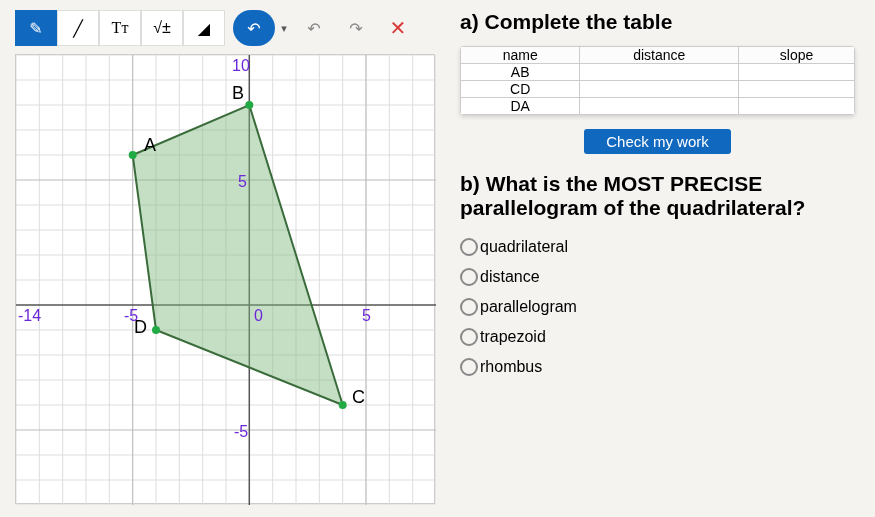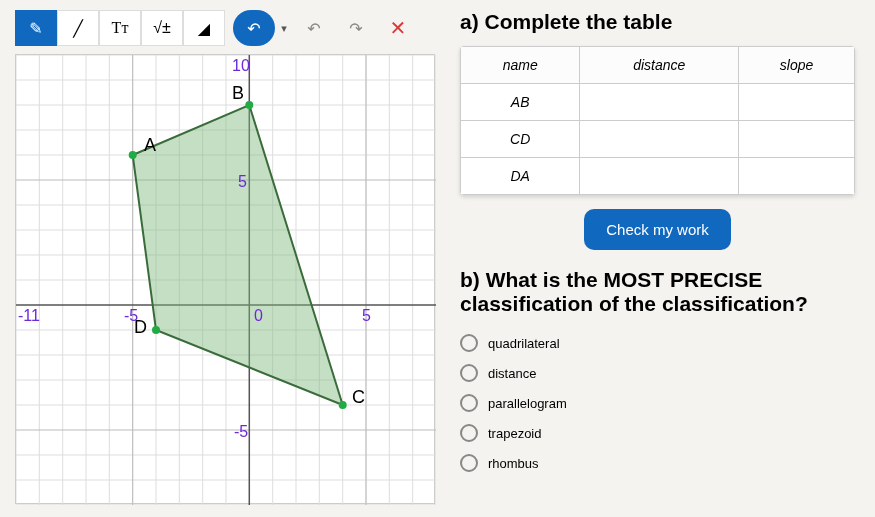--- a/index.html
+++ b/index.html
@@ -63,44 +63,43 @@
     width: 100%;
     border-collapse: collapse;
     background: #fff;
     margin-bottom: 14px;
     box-shadow: 0 2px 4px rgba(0,0,0,0.15);
     border-radius: 4px;
     overflow: hidden;
   }
   table.data-table th, table.data-table td {
     border: 1px solid #ccc;
-    padding: 10px 8px;
+    padding: 0 8px;
     text-align: center;
     font-size: 14px;
-    font-style: italic;
   }
   table.data-table th { font-weight: 400; background: #fcfcfc; }
   .check-btn {
     background: #1168bf;
     color: #fff;
     border: none;
-    padding: 12px 22px;
+    padding: 4px 22px;
     font-size: 15px;
-    border-radius: 10px;
+    border-radius: 3px;
     cursor: pointer;
     display: block;
     margin: 0 auto 18px auto;
   }
   .radio-list { margin-top: 10px; }
   .radio-item {
     display: flex;
     align-items: center;
-    gap: 10px;
+    gap: 2px;
     padding: 6px 0;
-    font-size: 13px;
+    font-size: 16px;
     cursor: pointer;
   }
   .radio-circle {
     width: 18px;
     height: 18px;
     border: 2px solid #888;
     border-radius: 50%;
     flex-shrink: 0;
   }
   .point-label {
@@ -181,21 +180,21 @@
       <polygon points="116.7,100 233.3,50 326.7,350 140,275" fill="#7fb77e" fill-opacity="0.45" stroke="#3a6b3a" stroke-width="2"></polygon>
       <circle cx="116.7" cy="100" r="4" fill="#2a4"></circle>
       <circle cx="233.3" cy="50" r="4" fill="#2a4"></circle>
       <circle cx="326.7" cy="350" r="4" fill="#2a4"></circle>
       <circle cx="140" cy="275" r="4" fill="#2a4"></circle>
     </svg>
     <div class="point-label" style="left:128px;top:80px">A</div>
     <div class="point-label" style="left:216px;top:28px">B</div>
     <div class="point-label" style="left:336px;top:332px">C</div>
     <div class="point-label" style="left:118px;top:262px">D</div>
-    <div class="axis-label" style="left:2px;top:252px">-11</div>
+    <div class="axis-label" style="left:2px;top:252px">-14</div>
     <div class="axis-label" style="left:108px;top:252px">-5</div>
     <div class="axis-label" style="left:238px;top:252px">0</div>
     <div class="axis-label" style="left:346px;top:252px">5</div>
     <div class="axis-label" style="left:218px;top:368px">-5</div>
     <div class="axis-label" style="left:222px;top:118px">5</div>
     <div class="axis-label" style="left:216px;top:2px">10</div>
   </div>
 </div>
 
 <div class="right-panel">
@@ -221,21 +220,21 @@
       </tr>
       <tr>
         <td>DA</td>
         <td></td>
         <td></td>
       </tr>
     </tbody>
   </table>
   <button class="check-btn">Check my work</button>
 
-  <div class="q-header">b) What is the MOST PRECISE classification of the classification?</div>
+  <div class="q-header">b) What is the MOST PRECISE parallelogram of the quadrilateral?</div>
   <div class="radio-list">
     <div class="radio-item">
         <span class="radio-circle"></span>
         <span>quadrilateral</span>
       </div>
     <div class="radio-item">
         <span class="radio-circle"></span>
         <span>distance</span>
       </div>
     <div class="radio-item">

